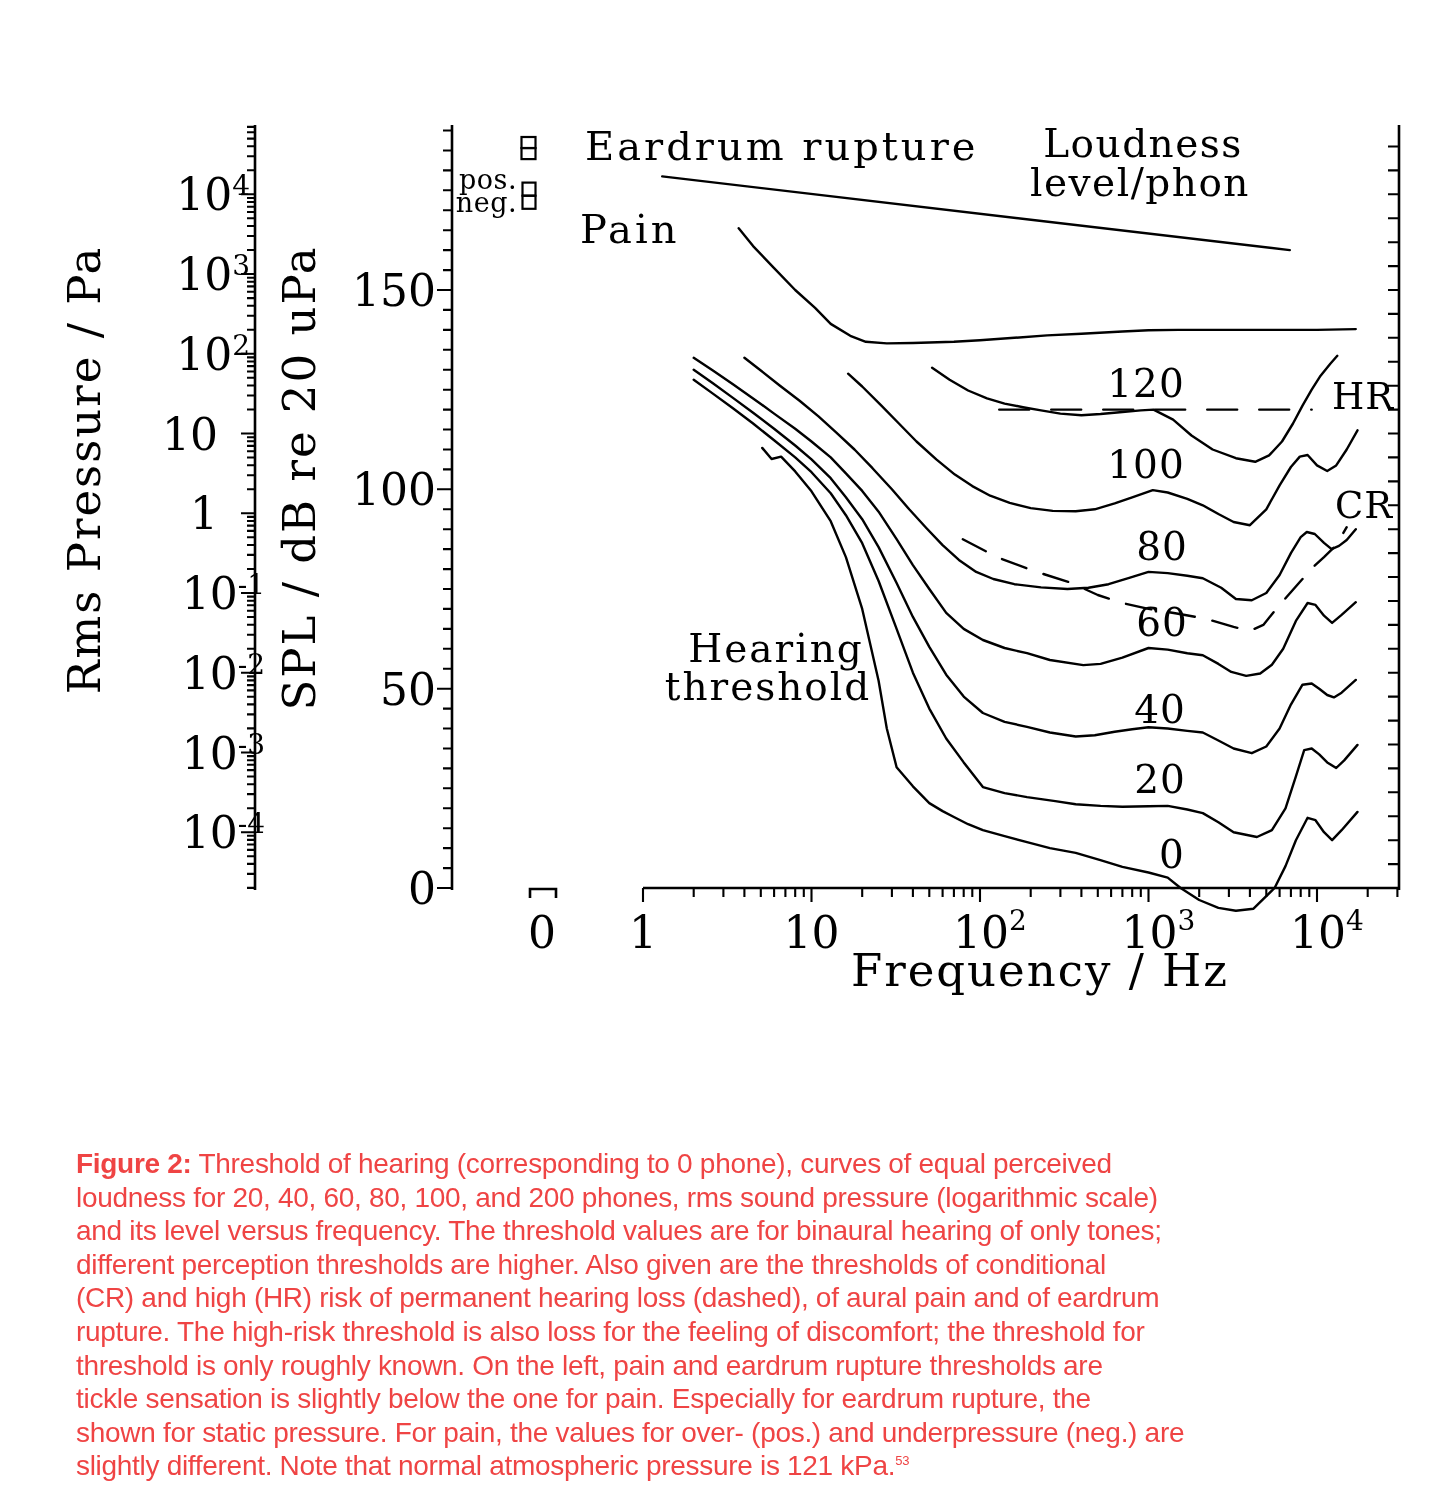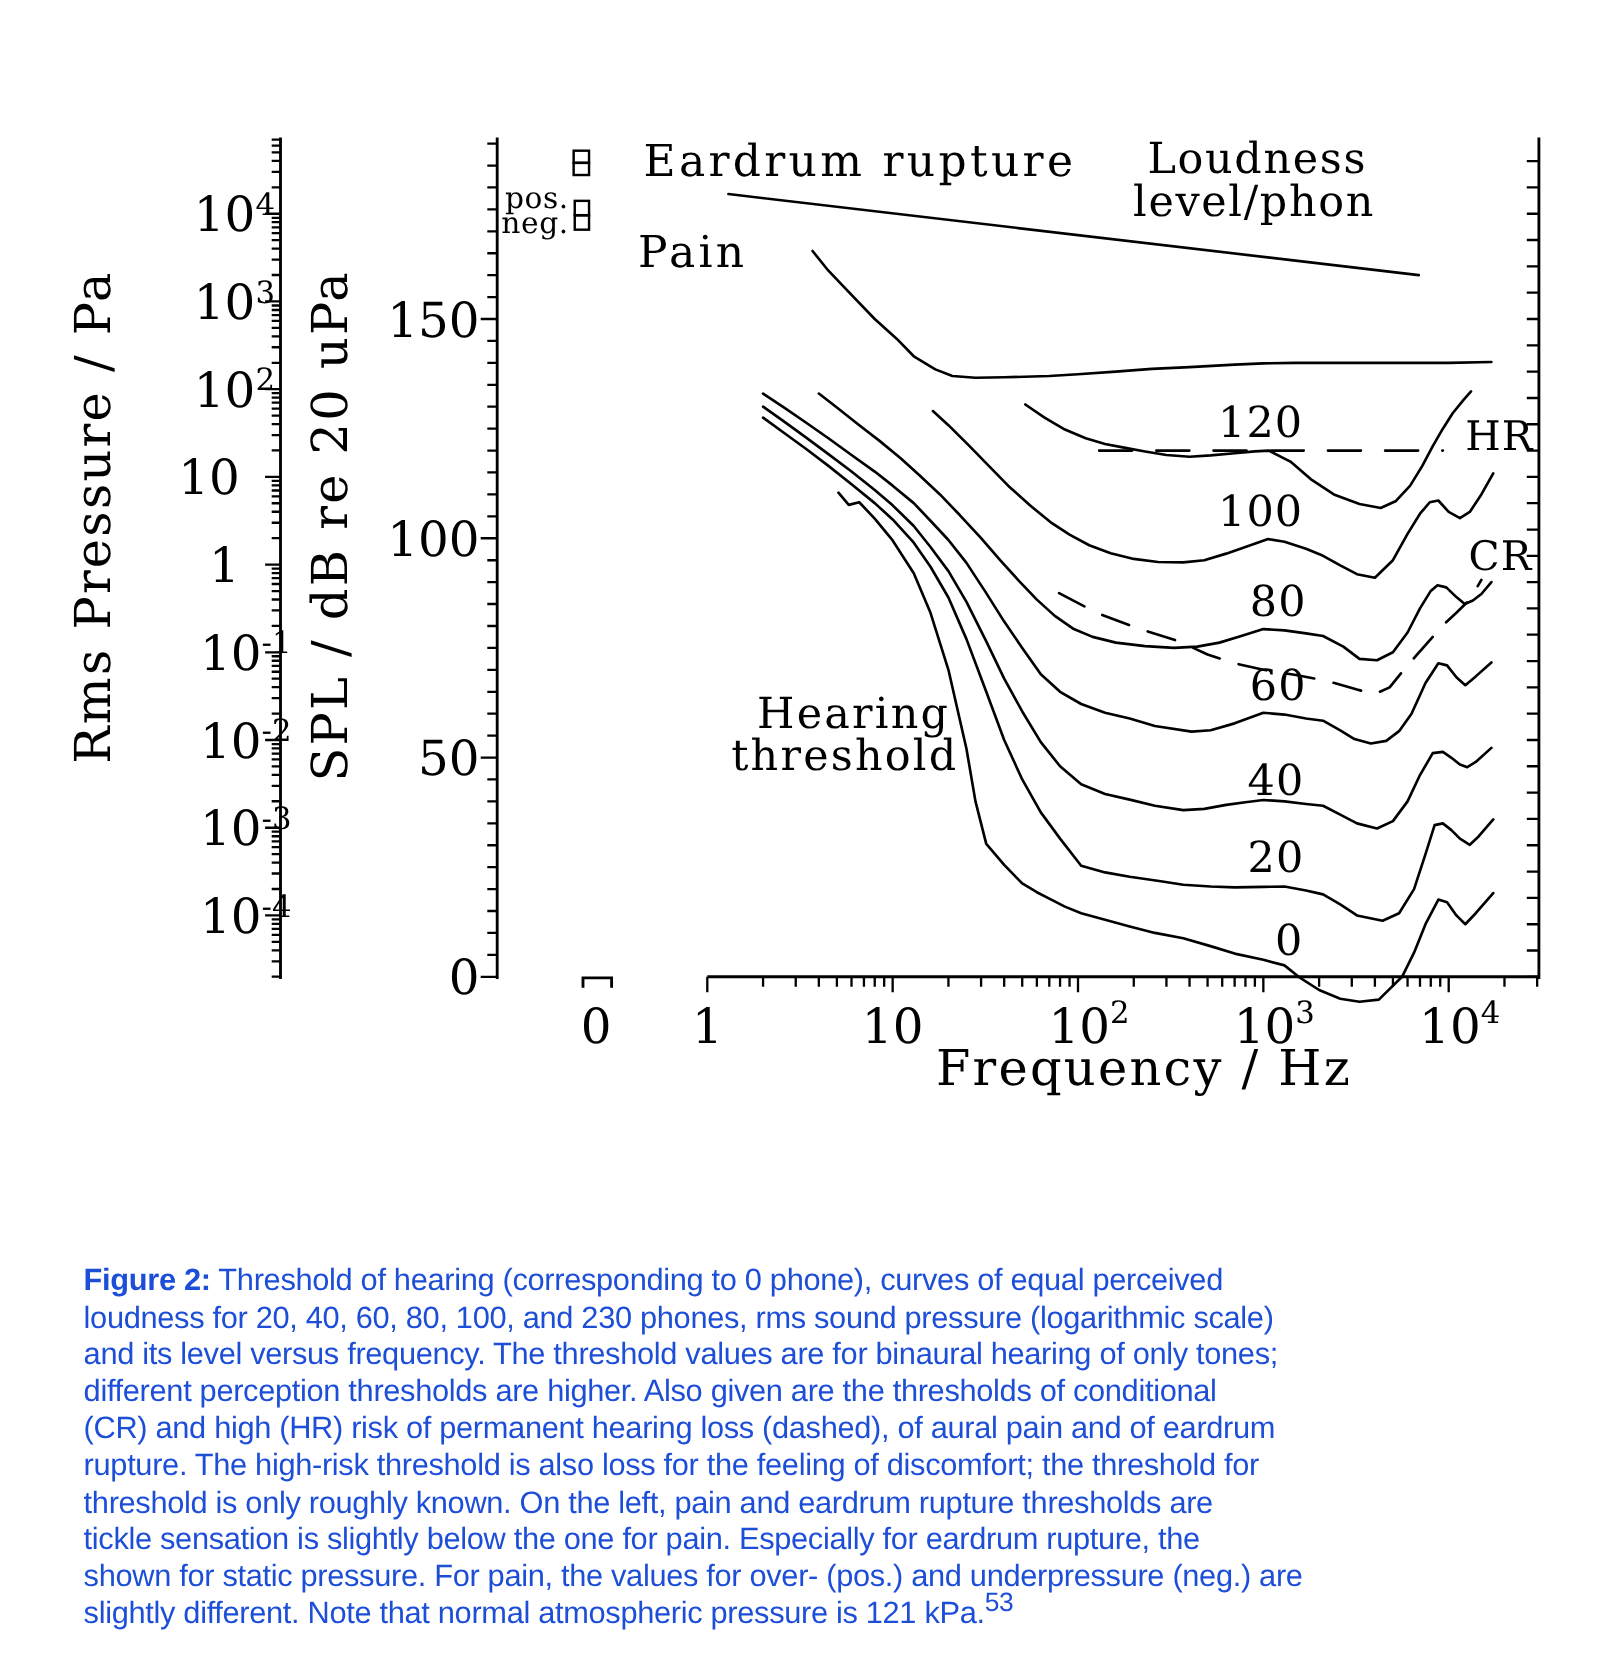--- a/index.html
+++ b/index.html
@@ -1,24 +1,24 @@
 <!DOCTYPE html>
 <html><head>
 <meta charset="utf-8">
 <style>
   html,body{margin:0;padding:0;background:#fff;}
   .page{position:relative;width:1456px;height:1508px;background:#ffffff;overflow:hidden;}
   #chart{position:absolute;left:0;top:0;}
   svg text{font-family:"DejaVu Serif",serif;fill:#000;}
   .caption{position:absolute;left:76px;top:1147px;width:1345px;
            font-family:"Liberation Sans",sans-serif;font-size:28px;line-height:33.6px;
-           color:#1d4ed8;letter-spacing:-0.3px;}
+           color:#ef4444;letter-spacing:-0.3px;}
   .cap-line{white-space:nowrap;}
   .b{font-weight:bold;}
-  sup.ref{font-size:24px;line-height:0;vertical-align:super;}
+  sup.ref{font-size:13px;line-height:0;vertical-align:super;}
 </style>
 </head>
 <body>
 
 <div class="page">
   <svg id="chart" width="1456" height="1060" viewBox="0 0 1456 1060" xmlns="http://www.w3.org/2000/svg">
       <g>
         <path stroke="#000" stroke-width="2.6" fill="none" d="M255 125 V890"></path>
         <path stroke="#000" stroke-width="2.1" fill="none" d="M255 194.3 H241 M255 274.0 H241 M255 353.8 H241 M255 433.5 H241 M255 513.3 H241 M255 593.0 H241 M255 672.7 H241 M255 752.5 H241 M255 832.2 H241 "></path>
         <path stroke="#000" stroke-width="2.1" fill="none" d="M255 887.9 H247 M255 873.9 H247 M255 863.9 H247 M255 856.2 H247 M255 849.9 H247 M255 844.5 H247 M255 839.9 H247 M255 835.8 H247 M255 808.2 H247 M255 794.1 H247 M255 784.2 H247 M255 776.5 H247 M255 770.1 H247 M255 764.8 H247 M255 760.2 H247 M255 756.1 H247 M255 728.4 H247 M255 714.4 H247 M255 704.4 H247 M255 696.7 H247 M255 690.4 H247 M255 685.1 H247 M255 680.4 H247 M255 676.4 H247 M255 648.7 H247 M255 634.7 H247 M255 624.7 H247 M255 617.0 H247 M255 610.7 H247 M255 605.3 H247 M255 600.7 H247 M255 596.6 H247 M255 569.0 H247 M255 554.9 H247 M255 545.0 H247 M255 537.3 H247 M255 530.9 H247 M255 525.6 H247 M255 521.0 H247 M255 516.9 H247 M255 489.2 H247 M255 475.2 H247 M255 465.2 H247 M255 457.5 H247 M255 451.2 H247 M255 445.9 H247 M255 441.2 H247 M255 437.2 H247 M255 409.5 H247 M255 395.5 H247 M255 385.5 H247 M255 377.8 H247 M255 371.5 H247 M255 366.1 H247 M255 361.5 H247 M255 357.4 H247 M255 329.8 H247 M255 315.7 H247 M255 305.8 H247 M255 298.1 H247 M255 291.7 H247 M255 286.4 H247 M255 281.8 H247 M255 277.7 H247 M255 250.0 H247 M255 236.0 H247 M255 226.0 H247 M255 218.3 H247 M255 212.0 H247 M255 206.7 H247 M255 202.0 H247 M255 198.0 H247 M255 170.3 H247 M255 156.3 H247 M255 146.3 H247 M255 138.6 H247 M255 132.3 H247 M255 126.9 H247 "></path>
@@ -97,21 +97,21 @@
         <text x="1160" y="723" text-anchor="middle" font-size="39" letter-spacing="1">40</text>
         <text x="1160" y="793" text-anchor="middle" font-size="39" letter-spacing="1">20</text>
         <text x="1172" y="868" text-anchor="middle" font-size="39" letter-spacing="1">0</text>
         <text x="1363" y="409" text-anchor="middle" font-size="37" letter-spacing="1">HR</text>
         <text x="1364" y="518" text-anchor="middle" font-size="37" letter-spacing="1">CR</text>
       </g>
     </svg>
 
   <div class="caption">
     <div class="cap-line"><span class="b">Figure 2:</span><span> Threshold of hearing (corresponding to 0 phone), curves of equal perceived</span></div>
-    <div class="cap-line">loudness for 20, 40, 60, 80, 100, and 230 phones, rms sound pressure (logarithmic scale)</div>
+    <div class="cap-line">loudness for 20, 40, 60, 80, 100, and 200 phones, rms sound pressure (logarithmic scale)</div>
     <div class="cap-line">and its level versus frequency. The threshold values are for binaural hearing of only tones;</div>
     <div class="cap-line">different perception thresholds are higher. Also given are the thresholds of conditional</div>
     <div class="cap-line">(CR) and high (HR) risk of permanent hearing loss (dashed), of aural pain and of eardrum</div>
     <div class="cap-line">rupture. The high-risk threshold is also loss for the feeling of discomfort; the threshold for</div>
     <div class="cap-line">threshold is only roughly known. On the left, pain and eardrum rupture thresholds are</div>
     <div class="cap-line">tickle sensation is slightly below the one for pain. Especially for eardrum rupture, the</div>
     <div class="cap-line">shown for static pressure. For pain, the values for over- (pos.) and underpressure (neg.) are</div>
     <div class="cap-line"><span>slightly different. Note that normal atmospheric pressure is 121 kPa.</span><sup class="ref">53</sup></div>
   </div>
 </div>

